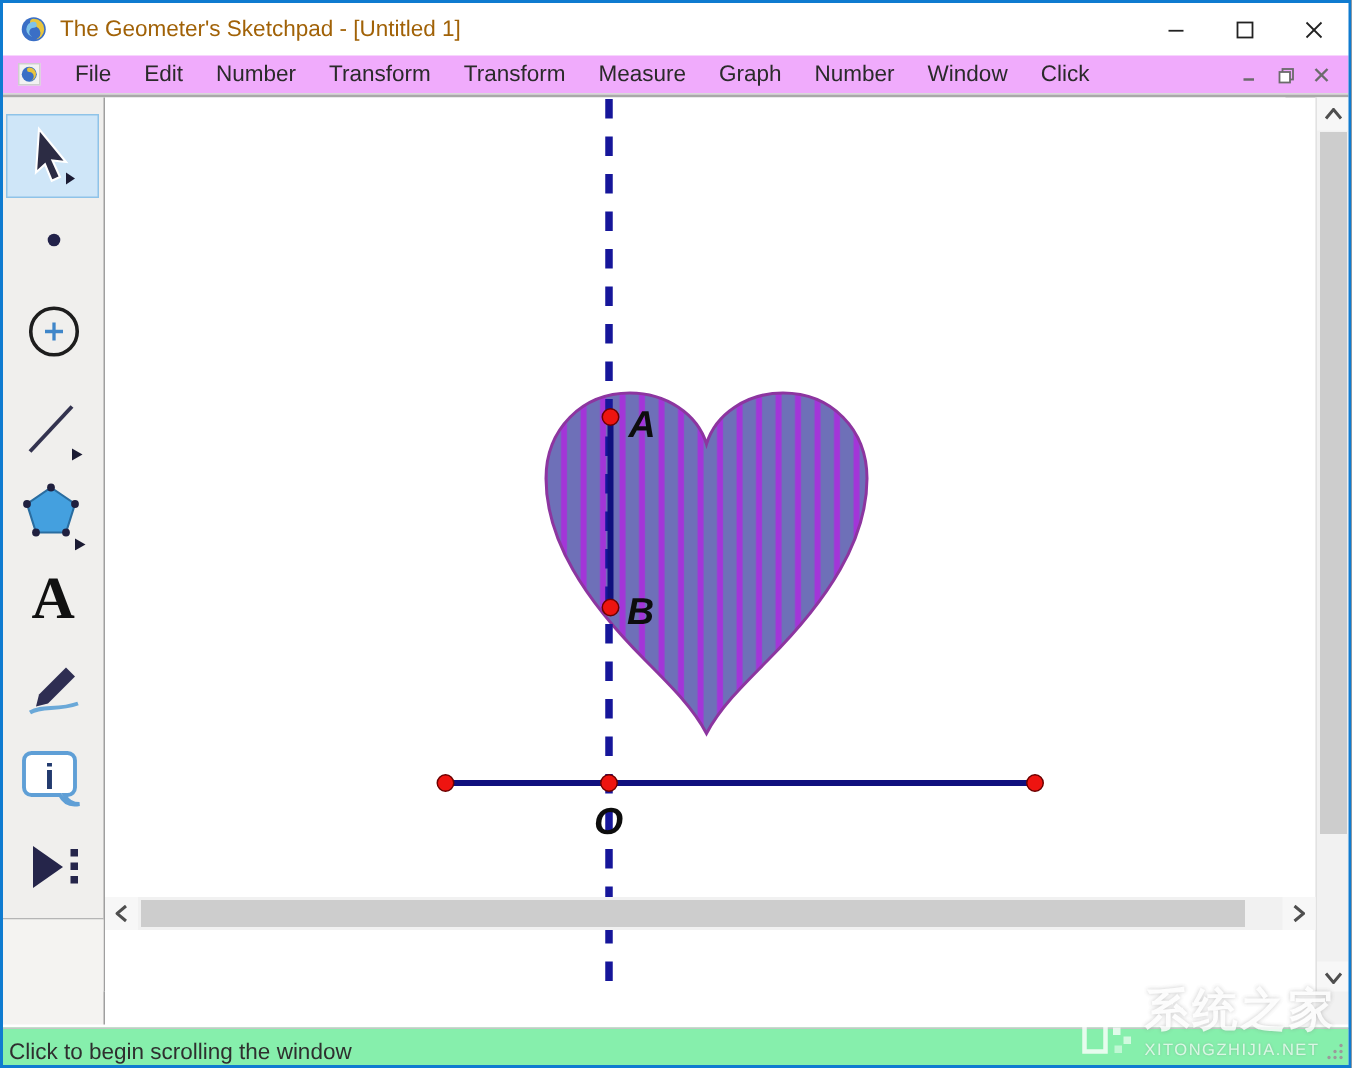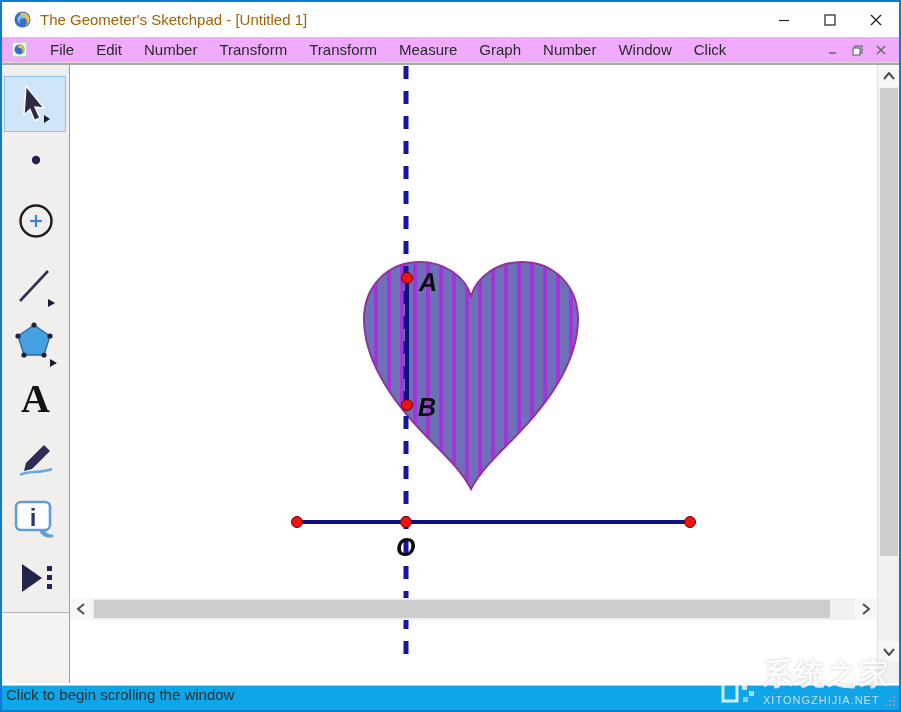--- a/index.html
+++ b/index.html
@@ -40,21 +40,21 @@
   
   .vscroll{position:absolute;right:0;top:0;width:22px;height:598px;background:#f1f1f1;border-left:1px solid #e2e2e2;}
   .vthumb{position:absolute;left:2px;top:23px;width:18px;height:468px;background:#cdcdcd;}
   .sarrow{position:absolute;display:flex;align-items:center;justify-content:center;background:#f7f7f7;}
   .hscroll{position:absolute;left:70px;top:598px;right:24px;height:22px;background:#f1f1f1;}
   .hthumb{position:absolute;left:24px;top:2px;width:736px;height:18px;background:#cdcdcd;}
   .scorner{position:absolute;right:2px;top:661px;width:22px;height:22px;background:#f1f1f1;}
   .toolfoot{position:absolute;left:2px;top:661px;width:68px;height:22px;background:#f4f3f1;border-right:1px solid #9f9f9f;}
 
   
-  .statusbar{position:absolute;left:2px;right:2px;top:685px;height:25px;background:#0ea5e9;border-top:1px solid #c6c6c6;display:flex;align-items:flex-start;}
+  .statusbar{position:absolute;left:2px;right:2px;top:685px;height:25px;background:#86efac;border-top:1px solid #c6c6c6;display:flex;align-items:flex-end;}
   .status-text{font-size:15px;color:#2f2f2f;margin-left:4px;}
   .grip{position:absolute;right:3px;bottom:3px;width:12px;height:12px;}
 
   
   .watermark{position:absolute;right:10px;bottom:6px;z-index:55;display:flex;align-items:center;opacity:.88;pointer-events:none;}
   .wm-house{margin-right:4px;}
   .wm-col{display:flex;flex-direction:column;align-items:flex-start;line-height:1;}
   .wm-title{font-size:30px;font-weight:bold;color:rgba(255,255,255,.92);text-shadow:0 0 3px rgba(120,120,120,.45);letter-spacing:2px;}
   .wm-sub{font-size:11px;color:rgba(255,255,255,.8);letter-spacing:1px;margin-top:6px;text-shadow:0 0 2px rgba(120,120,120,.4);}
 </style>

